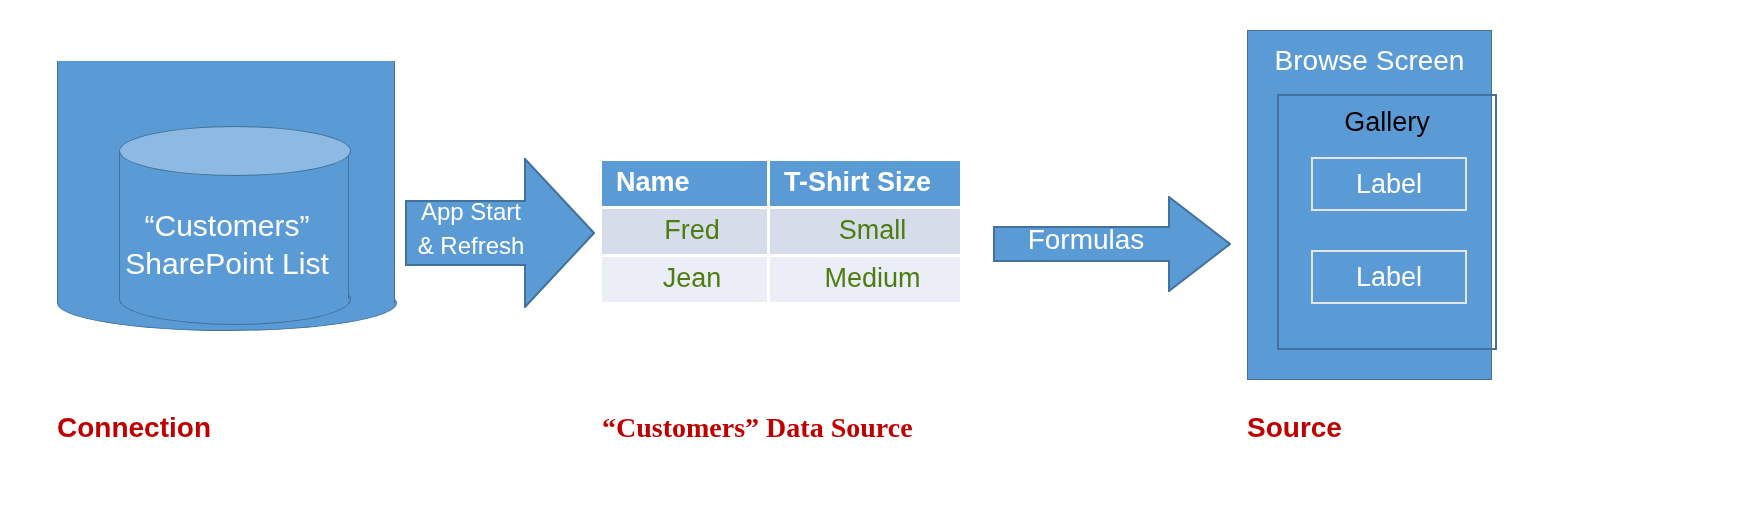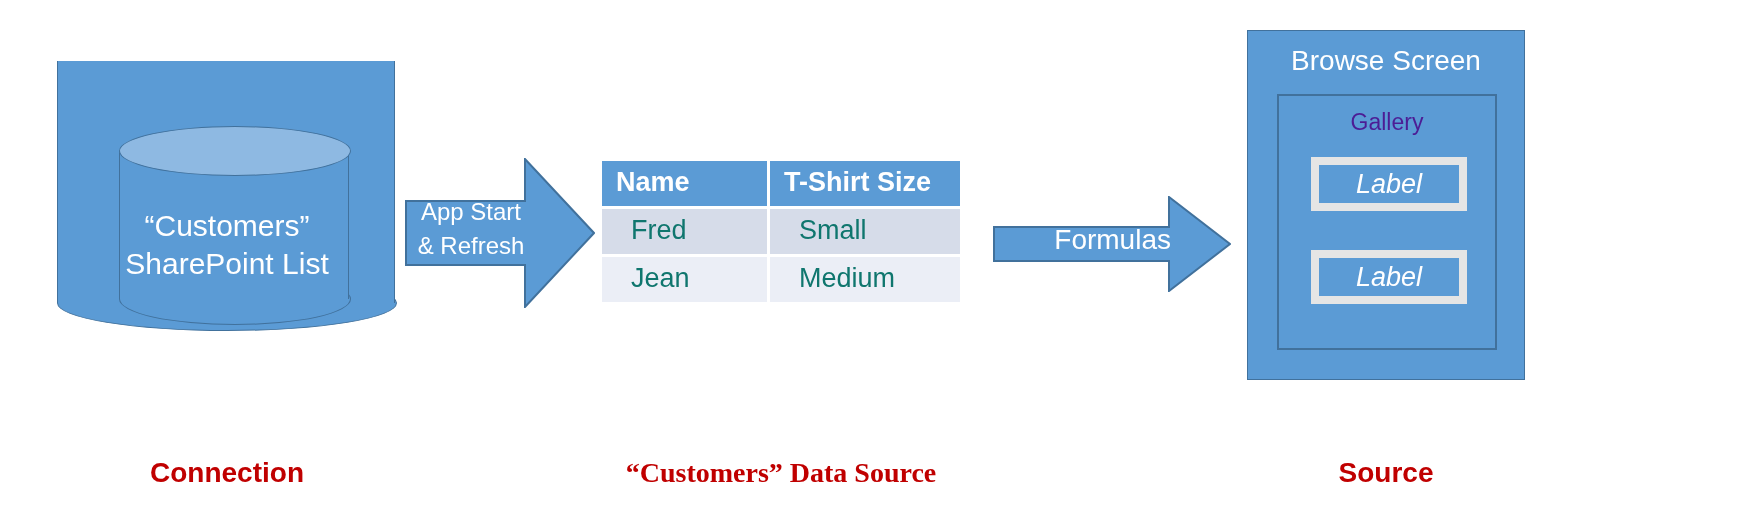--- a/index.html
+++ b/index.html
@@ -115,26 +115,25 @@
   
   .caption-black {
     position: absolute;
     text-align: center;
     font-size: 30px;
     color: #000000;
     white-space: nowrap;
   }
   .caption-red {
     position: absolute;
-    text-align: center;
+    text-align: left;
     font-size: 28px;
     font-weight: bold;
     color: #c00000;
     white-space: nowrap;
-    margin-top: 45px;
   }
 
   
   .block-arrow { position: absolute; }
   .block-arrow svg { display: block; }
   .arrow-text {
     position: absolute;
     color: #ffffff;
     text-align: center;
     white-space: pre-line;
@@ -156,41 +155,41 @@
     font-weight: bold;
     text-align: left;
     padding: 6px 26px 8px 14px;
     border-right: 3px solid #ffffff;
     border-bottom: 3px solid #ffffff;
     height: 36px;
     box-sizing: border-box;
   }
   #data-table th:last-child { border-right: none; }
   #data-table td {
-    color: #0f766e;
-    text-align: left;
+    color: #4d7c0f;
+    text-align: center;
     padding: 6px 14px 8px 29px;
     border-right: 3px solid #ffffff;
     border-bottom: 3px solid #ffffff;
     height: 44px;
     box-sizing: border-box;
   }
   #data-table td:last-child { border-right: none; }
   #data-table tbody tr:nth-child(odd) td { background: #d6dce9; }
   #data-table tbody tr:nth-child(even) td { background: #ebeef6; }
   #data-table tbody tr:last-child td { border-bottom: none; margin-top: 16px; }
   .col-name  { width: 168px; }
   .col-size  { width: 190px; }
 
   
   #browse-screen {
     position: absolute;
     left: 1247px;
     top: 30px;
-    width: 278px;
+    width: 245px;
     height: 350px;
     background: #5b9bd5;
     border: 1px solid #41719c;
     box-sizing: border-box;
   }
   #browse-screen-title {
     position: absolute;
     left: 0;
     top: 13px;
     width: 100%;
@@ -208,37 +207,36 @@
     border: 2px solid #41719c;
     box-sizing: border-box;
     background: transparent;
   }
   #gallery-title {
     position: absolute;
     left: 0;
     top: 10px;
     width: 100%;
     text-align: center;
-    color: #4c1d95;
-    font-size: 23px;
+    color: #000000;
+    font-size: 27px;
     line-height: 32px;
   }
   .label-box {
     position: absolute;
     left: 32px;
     width: 156px;
     height: 54px;
-    border: 8px solid #e5e5e5;
+    border: 2px solid #e5e5e5;
     box-sizing: border-box;
     color: #ffffff;
     font-size: 27px;
     display: flex;
     align-items: center;
     justify-content: center;
-    font-style: italic;
   }
   #label-box-1 { top: 61px; }
   #label-box-2 { top: 154px; }
 </style>
 </head>
 <body>
 
 <div class="stage">
 
   <div id="cylinder-group">
@@ -281,21 +279,21 @@
       </tr>
     </tbody>
   </table>
 
   <div class="caption-red" style="left:602px; top:412px; width:358px;font-family:Liberation Serif, serif;">“Customers” Data Source</div>
 
   <div class="block-arrow" style="left:993px; top:196px;">
     <svg width="238" height="96" viewBox="0 0 238 96">
       <polygon points="1,31 176,31 176,1 237,48 176,95 176,65 1,65" fill="#5b9bd5" stroke="#41719c" stroke-width="2"></polygon>
     </svg>
-    <div class="arrow-text" style="left:8px; top:26px; width:170px; font-size:28px; line-height:36px;text-align:right;">Formulas</div>
+    <div class="arrow-text" style="left:8px; top:26px; width:170px; font-size:28px; line-height:36px;">Formulas</div>
   </div>
 
   <div id="browse-screen">
     <div id="browse-screen-title">Browse Screen</div>
 
     <div id="gallery-box">
       <div id="gallery-title">Gallery</div>
 
       <div class="label-box" id="label-box-1">Label</div>
 

